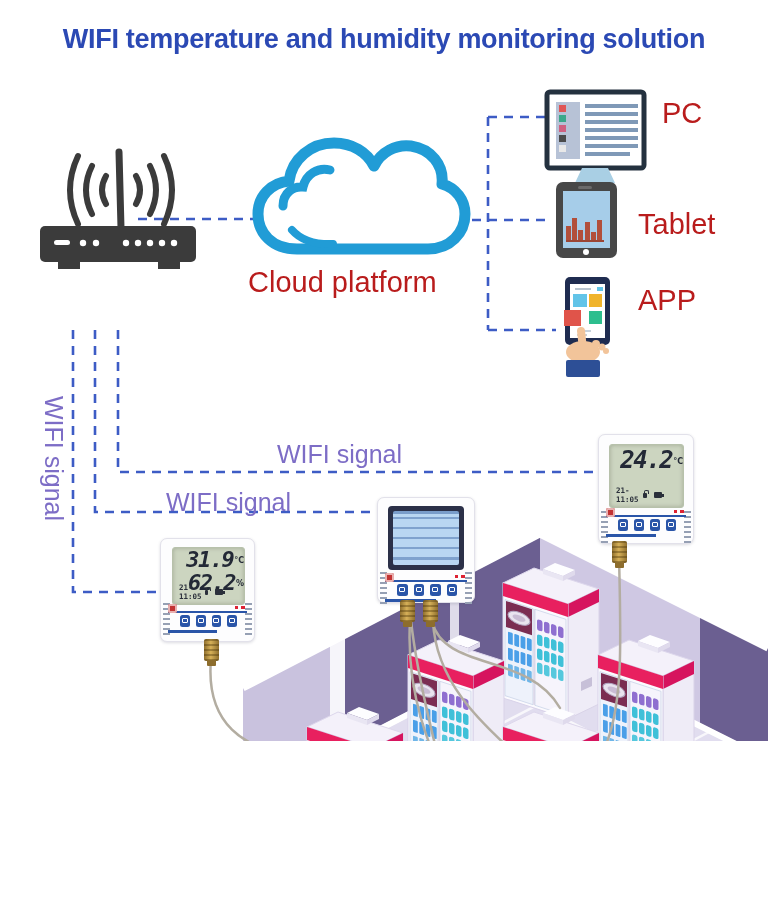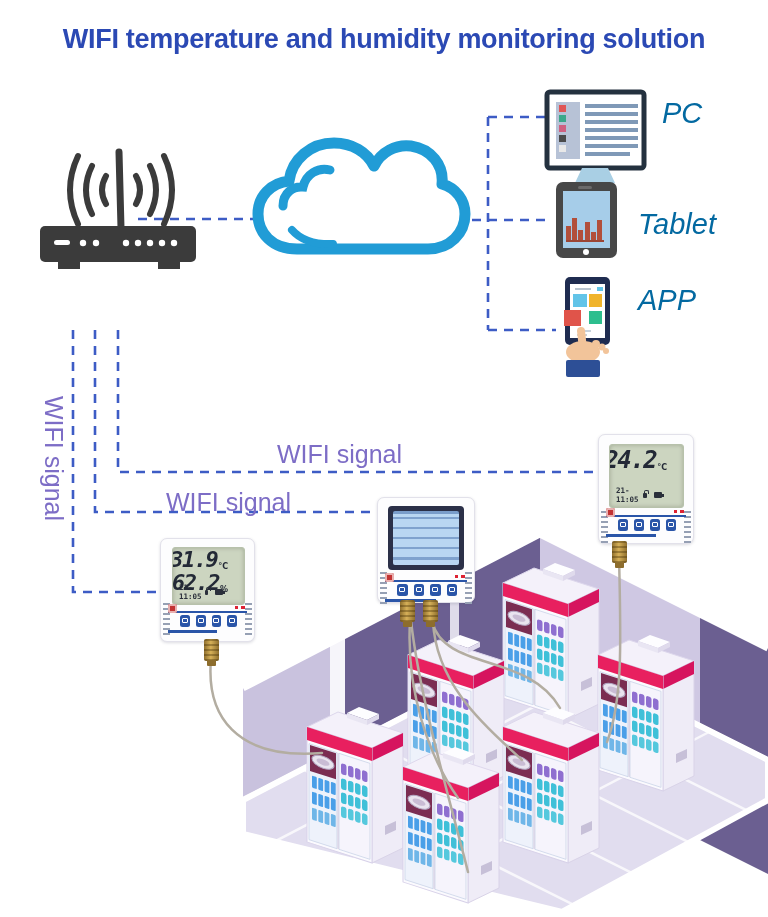--- a/index.html
+++ b/index.html
@@ -1,33 +1,33 @@
 <!DOCTYPE html>
 <html><head>
 <meta charset="utf-8">
 <style>
   html,body{margin:0;padding:0;background:#ffffff;}
-  #canvas{position:relative;width:768px;height:917px;background:#fff;overflow:hidden;
+  #canvas{position:relative;width:768px;height:741px;background:#fff;overflow:hidden;
           font-family:"Liberation Sans",sans-serif;}
   #scene{position:absolute;left:0;top:0;z-index:1;}
-  .lbl{position:absolute;z-index:3;color:#0369a1;font-size:29px;letter-spacing:0;font-style:italic;}
+  .lbl{position:absolute;z-index:3;color:#b91c1c;font-size:29px;letter-spacing:0;}
   #title{position:absolute;left:0;top:24px;width:768px;text-align:center;z-index:3;
          font-size:27px;font-weight:bold;color:#2b49b4;letter-spacing:-0.3px;}
   #cloud-badge{position:absolute;left:301px;top:197px;z-index:3;font-size:30px;font-weight:bold;color:#2ba3da;}
   .wifi-lbl{position:absolute;z-index:3;color:#7d6dc6;font-size:25px;}
   #wifi-vertical{left:68px;top:396px;transform:rotate(90deg);transform-origin:0 0;white-space:nowrap;}
   #wifi-line1{left:277px;top:440px;}
   #wifi-line2{left:166px;top:488px;}
 
   
   .sensor{position:absolute;z-index:2;background:#fdfdfe;border:1px solid #e2e1ea;border-radius:7px;
           box-shadow:0 1px 3px rgba(60,60,90,.18);}
   .lcd{position:absolute;background:#ccd5c0;border:1px solid #b7c1ab;border-radius:3px;
        box-shadow:inset 0 0 4px rgba(80,90,70,.35);overflow:hidden;}
-  .lcd-line{display:flex;justify-content:flex-end;align-items:flex-end;padding-right:16px;height:23px;}
+  .lcd-line{display:flex;justify-content:flex-end;align-items:center;padding-right:0;height:23px;}
   .seg{font:bold italic 22px "DejaVu Sans Mono",monospace;letter-spacing:-1.5px;color:#232936;line-height:23px;}
   .seg-big{font-size:24px;}
   .seg-unit{font:bold 8px "DejaVu Sans",sans-serif;color:#232936;margin-left:1px;margin-top:1px;}
   .lcd-status{position:absolute;left:6px;right:21px;bottom:3px;display:flex;align-items:center;
               font:bold 7.5px "DejaVu Sans Mono",monospace;color:#2a2f3a;letter-spacing:0;}
   .lock-icon{margin-left:auto;width:5px;height:5px;background:#2a2f3a;border-radius:1px;position:relative;}
   .lock-icon::before{content:"";position:absolute;left:1px;top:-3px;width:3px;height:3px;
                      border:1px solid #2a2f3a;border-bottom:none;border-radius:2px 2px 0 0;}
   .batt-icon{margin-left:7px;width:11px;height:6px;background:#2a2f3a;border-radius:1px;position:relative;}
   .batt-icon::after{content:"";position:absolute;right:-2px;top:1.5px;width:2px;height:3px;background:#2a2f3a;}
@@ -243,20 +243,21 @@
       <path d="M211 659 C206 715 235 760 322 753"></path>
       <path d="M410 621 C406 690 428 755 458 798"></path>
       <path d="M432 621 C444 672 528 652 560 708"></path>
       <path d="M411 621 C420 700 450 800 468 872"></path>
       <path d="M433 621 C436 690 496 735 522 760"></path>
       <path d="M619 556 C621 640 623 700 607 742"></path>
     </g>
   </svg>
 
   <div id="title">WIFI temperature and humidity monitoring solution</div>
+  <div class="lbl" style="left:248px;top:266px">Cloud platform</div>
   <div class="lbl" style="left:662px;top:97px">PC</div>
   <div class="lbl" style="left:638px;top:208px">Tablet</div>
   <div class="lbl" style="left:638px;top:284px">APP</div>
   <div class="wifi-lbl" id="wifi-vertical">WIFI signal</div>
   <div class="wifi-lbl" id="wifi-line1">WIFI signal</div>
   <div class="wifi-lbl" id="wifi-line2">WIFI signal</div>
 
   <div class="sensor" style="left:160px;top:538px;width:93px;height:102px">
     <div class="grille g-left" style="top:64px"></div>
     <div class="grille g-right" style="top:64px"></div>

